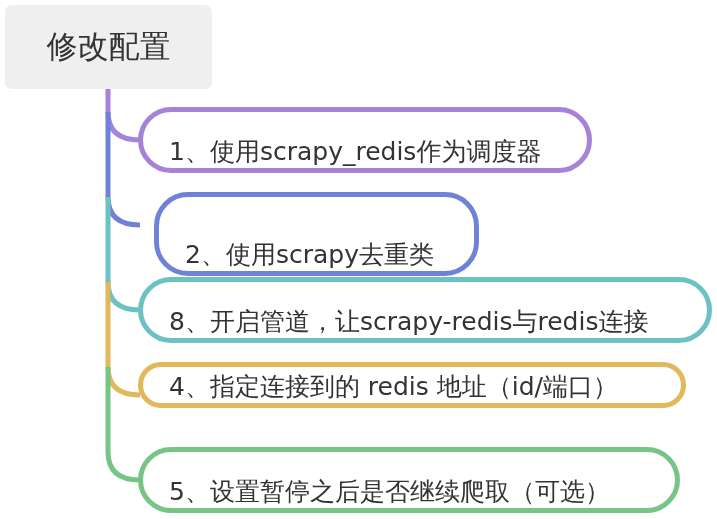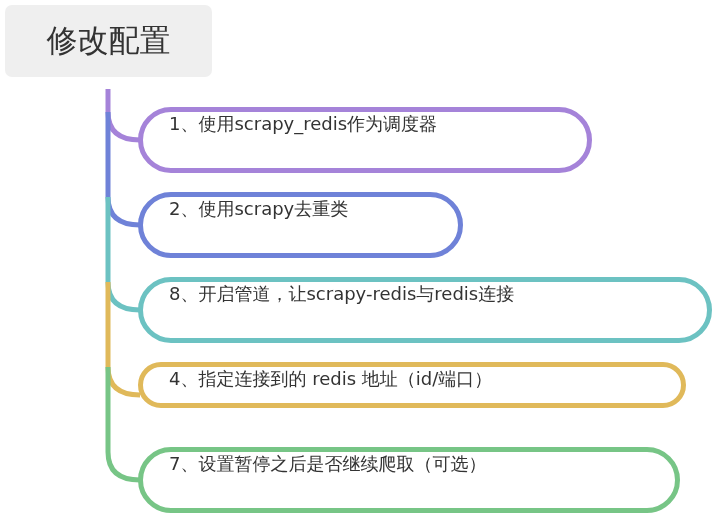--- a/index.html
+++ b/index.html
@@ -12,21 +12,21 @@
     height: 519px;
     position: relative;
     overflow: hidden;
     font-family: "DejaVu Sans", "Liberation Sans", sans-serif;
   }
   .root {
     position: absolute;
     left: 5px;
     top: 5px;
     width: 207px;
-    height: 72px;
+    height: 84px;
     background: #efefef;
     border-radius: 7px;
     display: flex;
     align-items: center;
     justify-content: center;
     font-size: 31px;
     color: #333333;
   }
   svg.connectors {
     position: absolute;
@@ -36,23 +36,23 @@
     height: 519px;
   }
   .node {
     position: absolute;
     box-sizing: border-box;
     border-width: 5px;
     border-style: solid;
     border-radius: 34px;
     background: #ffffff;
     display: flex;
-    align-items: flex-start;
+    align-items: flex-end;
     padding-left: 26px;
-    font-size: 18px;
+    font-size: 25px;
     color: #333333;
     white-space: nowrap;
   }
 </style>
 </head>
 <body>
 
 <svg class="connectors" viewBox="0 0 717 519">
 
   <path d="M108 89 L108 112 Q108 140 140 140" stroke="#a583d9" stroke-width="5" fill="none"></path>
@@ -61,27 +61,27 @@
   <path d="M108 282 L108 367 Q108 395 140 395" stroke="#e0b95a" stroke-width="5" fill="none"></path>
   <path d="M108 367 L108 452 Q108 480 140 480" stroke="#77c586" stroke-width="5" fill="none"></path>
 </svg>
 
 <div class="root">修改配置</div>
 
 <div class="node" id="n0" style="left:138px; top:107px; width:454px; height:66px; border-color:#a583d9;">
   <span>1、使用scrapy_redis作为调度器</span>
 </div>
 
-<div class="node" id="n1" style="left:138px; top:192px; width:325px; height:66px; border-color:#6f82d8;">
+<div class="node" id="n1" style="left:154px; top:192px; width:325px; height:84px; border-color:#6f82d8;">
   <span>2、使用scrapy去重类</span>
 </div>
 
 <div class="node" id="n2" style="left:138px; top:277px; width:574px; height:66px; border-color:#6cc2c2;">
   <span>8、开启管道，让scrapy-redis与redis连接</span>
 </div>
 
 <div class="node" id="n3" style="left:138px; top:362px; width:548px; height:46px; border-color:#e0b95a;">
   <span>4、指定连接到的 redis 地址（id/端口）</span>
 </div>
 
 <div class="node" id="n4" style="left:138px; top:447px; width:542px; height:66px; border-color:#77c586;">
-  <span>7、设置暂停之后是否继续爬取（可选）</span>
+  <span>5、设置暂停之后是否继续爬取（可选）</span>
 </div>
 
 </body></html>

